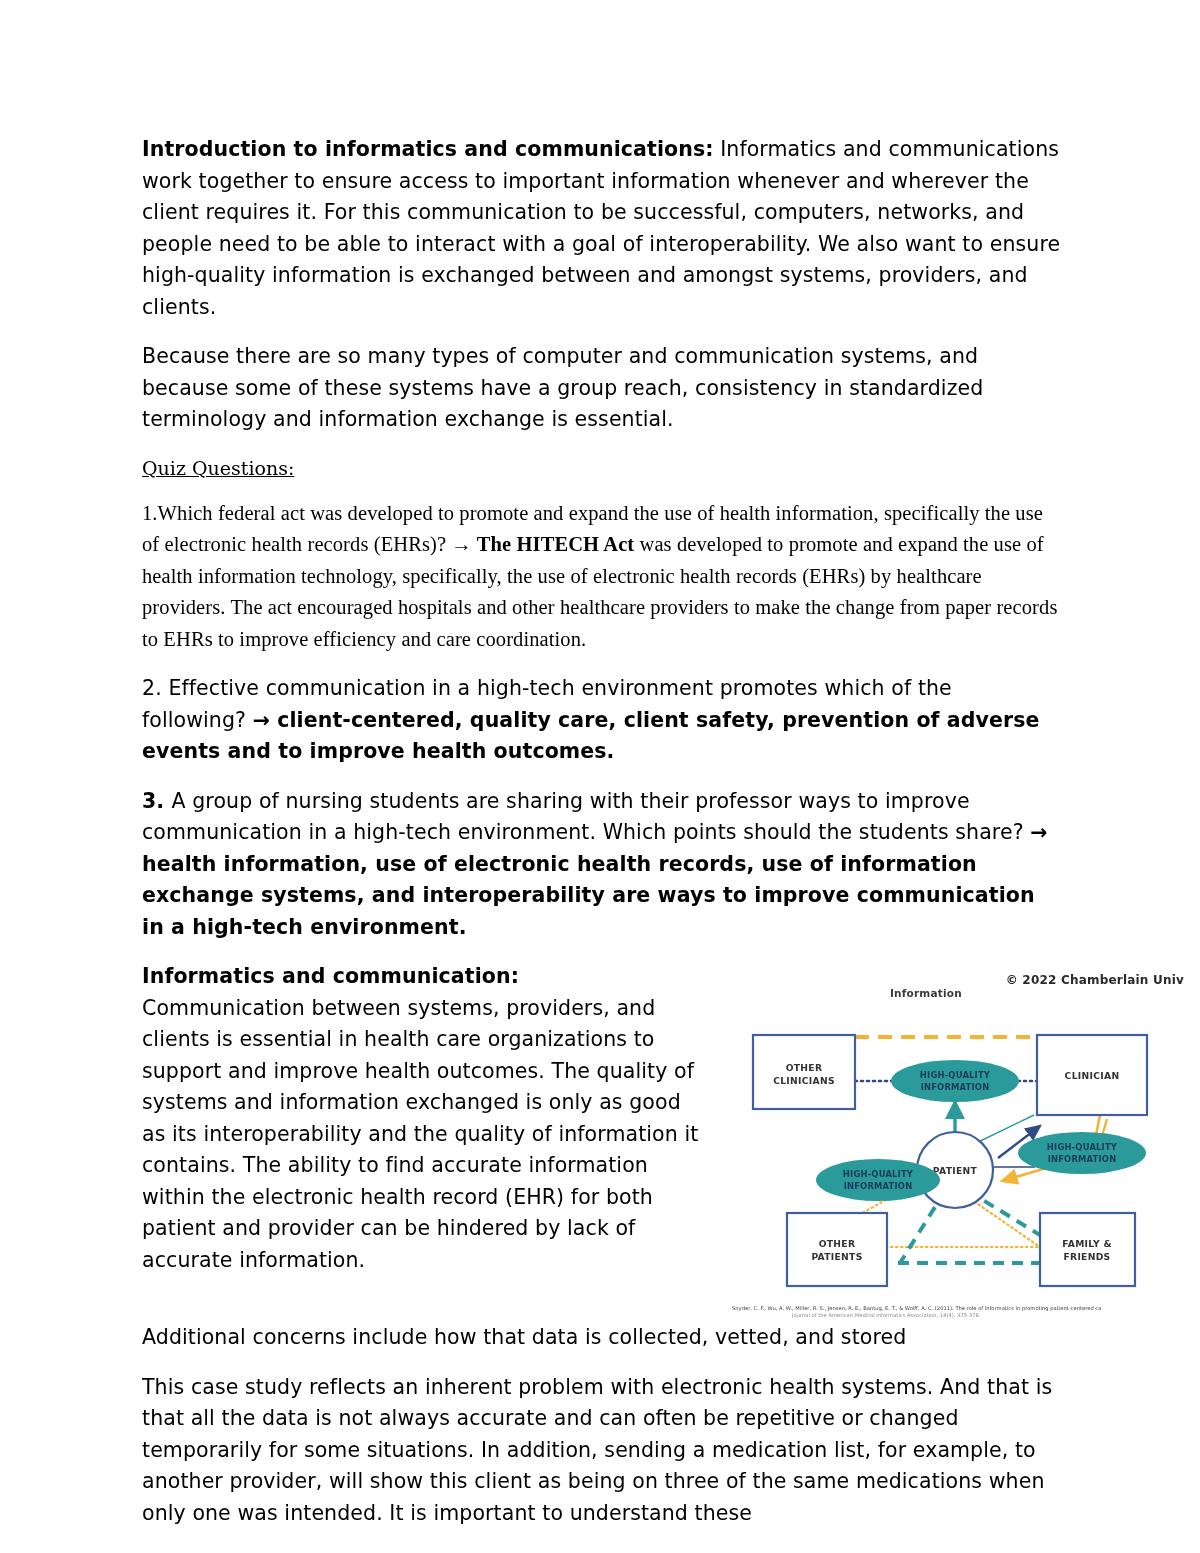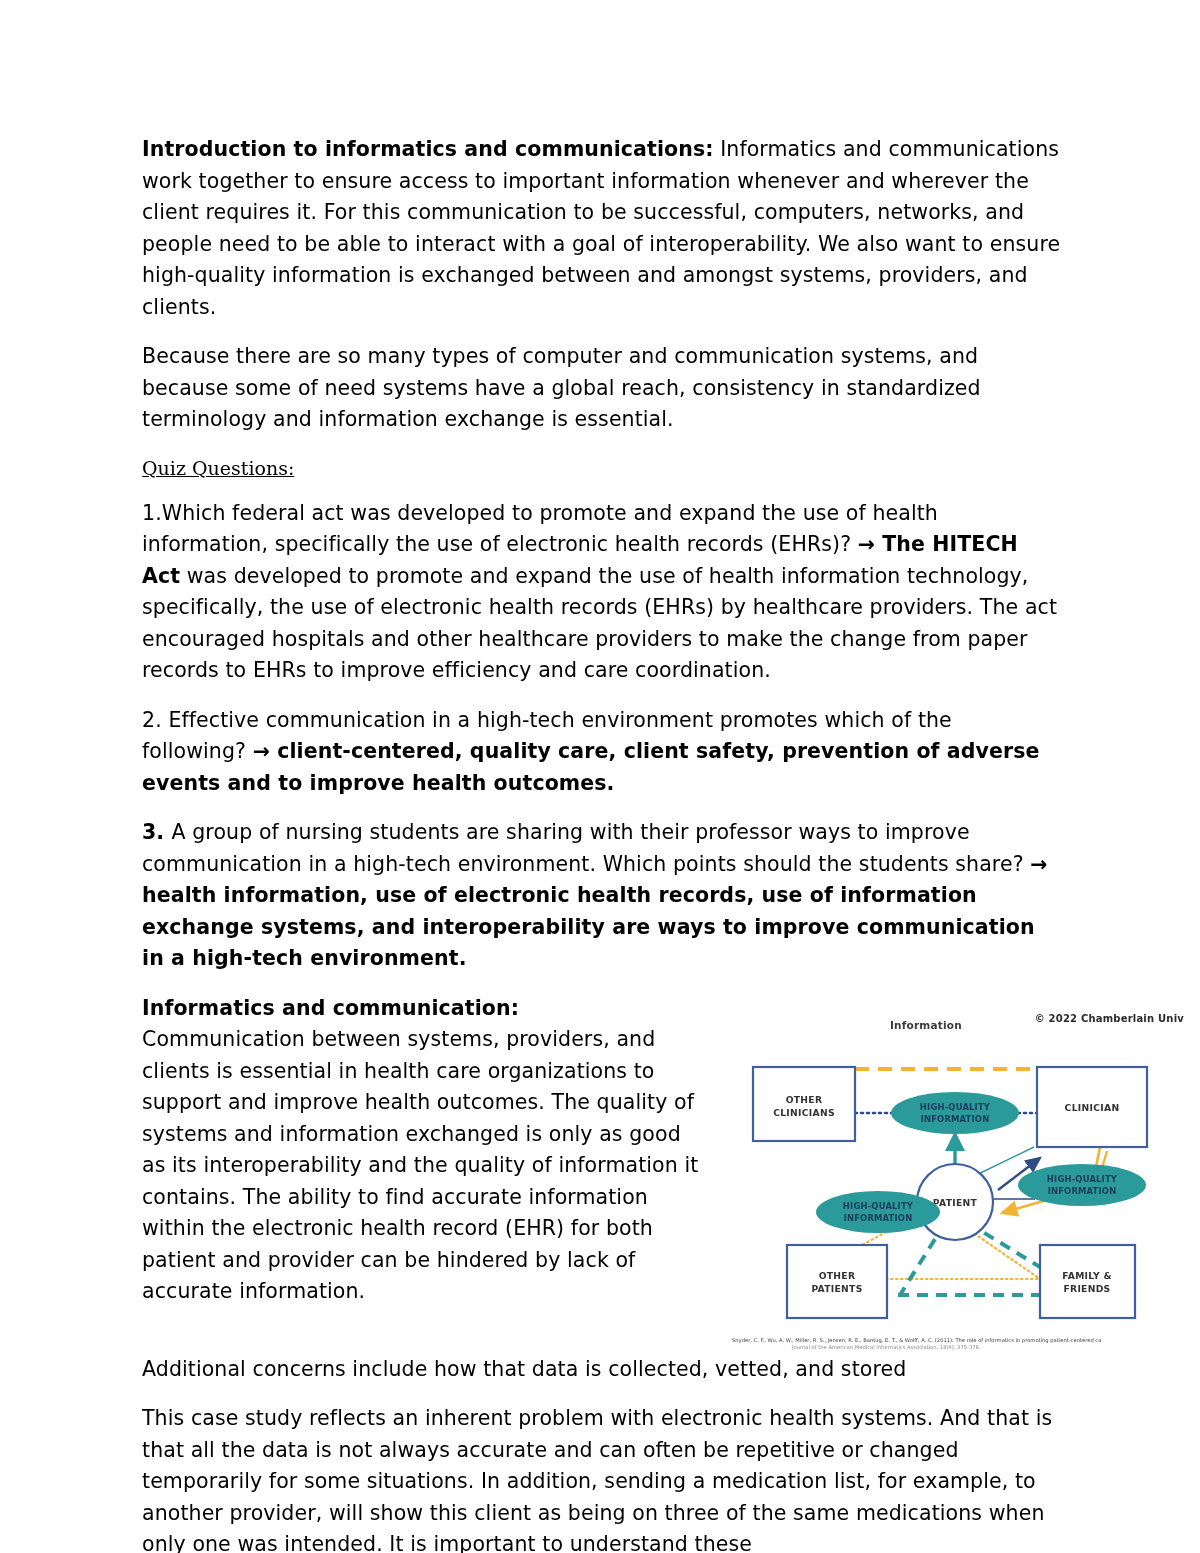--- a/index.html
+++ b/index.html
@@ -37,21 +37,21 @@
     letter-spacing: 0.1px;
   }
   .b { font-weight: bold; }
   .serif-label {
     font-family: "DejaVu Serif", "Liberation Serif", serif;
     font-size: 19px;
     line-height: 28px;
     margin: 0 0 16px 0;
     text-decoration: underline;
   }
-  .q1 { margin-bottom: 26px; }
+  .q1 { margin-bottom: 26px; font-family: Liberation Serif, serif; }
   .q2 { margin-bottom: 34px; }
   .q3 { margin-bottom: 8px; }
 
   
   .split {
     position: relative;
     width: 920px;
     margin-top: 14px;
   }
   .leftcol {
@@ -68,22 +68,22 @@
   .figure {
     position: absolute;
     left: 598px;
     top: 4px;
     width: 444px;
     height: 372px;
   }
   .copyright {
     position: absolute;
     right: 0;
-    top: 16px;
-    font-size: 10px;
+    top: 8px;
+    font-size: 12px;
     font-weight: bold;
     color: #2b2b2b;
     white-space: nowrap;
     letter-spacing: 0.2px;
   }
   .fig-caption-top {
     position: absolute;
     left: 150px;
     top: 22px;
     font-size: 10.5px;
@@ -131,21 +131,21 @@
   }
 </style>
 </head>
 <body>
 
 <div class="page">
   <div class="content">
 
     <p class="para"><span class="b">Introduction to informatics and communications:</span><span> Informatics and communications work together to ensure access to important information whenever and wherever the client requires it. For this communication to be successful, computers, networks, and people need to be able to interact with a goal of interoperability. We also want to ensure high-quality information is exchanged between and amongst systems, providers, and clients.</span></p>
 
-    <p class="para">Because there are so many types of computer and communication systems, and because some of need systems have a global reach, consistency in standardized terminology and information exchange is essential.</p>
+    <p class="para">Because there are so many types of computer and communication systems, and because some of these systems have a group reach, consistency in standardized terminology and information exchange is essential.</p>
 
     <p class="serif-label">Quiz Questions:</p>
 
     <p class="para q1"><span>1.</span><span>Which federal act was developed to promote and expand the use of health information, specifically the use of electronic health records (EHRs)? </span><span class="b">→ </span><span class="b">The HITECH Act</span><span> was developed to promote and expand the use of health information technology, specifically, the use of electronic health records (EHRs) by healthcare providers. The act encouraged hospitals and other healthcare providers to make the change from paper records to EHRs to improve efficiency and care coordination.</span></p>
 
     <p class="para q2"><span>2. </span><span>Effective communication in a high-tech environment promotes which of the following? </span><span class="b">→ </span><span class="b">client-centered, quality care, client safety, prevention of adverse events and to improve health outcomes.</span><span></span></p>
 
     <p class="para q3"><span class="b">3. </span><span>A group of nursing students are sharing with their professor ways to improve communication in a high-tech environment. Which points should the students share? </span><span class="b">→ </span><span class="b">health information, use of electronic health records, use of information exchange systems, and interoperability are ways to improve communication in a high-tech environment.</span><span></span></p>
 
     <div class="split">

